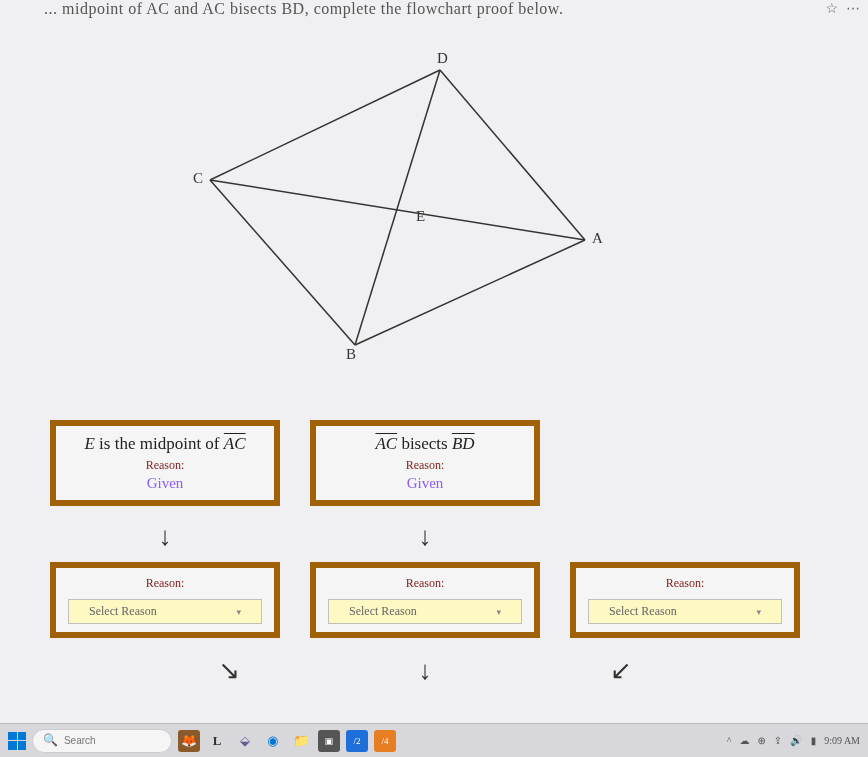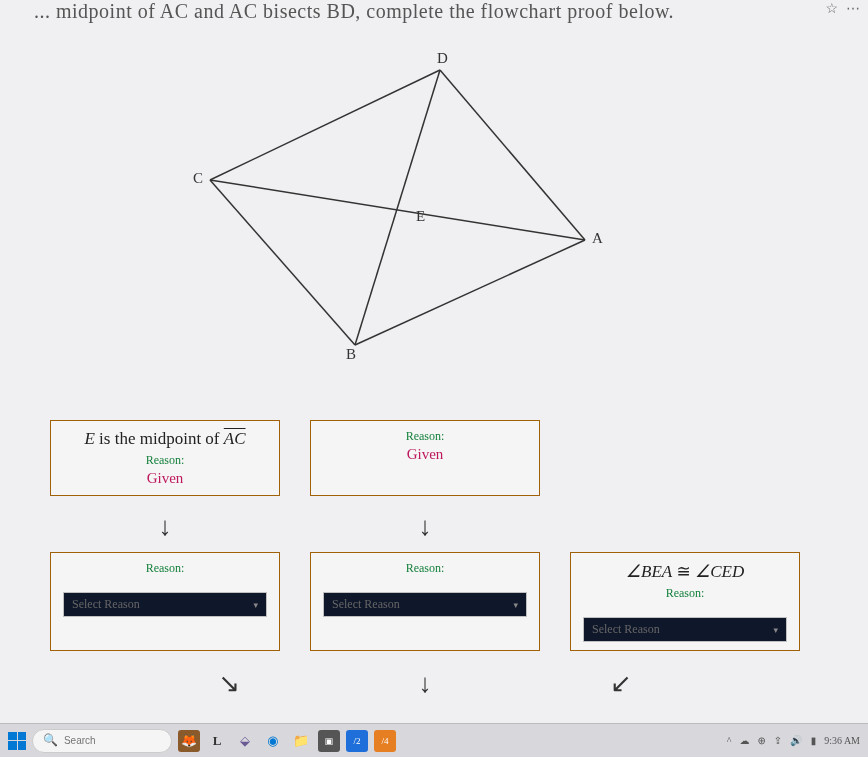--- a/index.html
+++ b/index.html
@@ -13,23 +13,23 @@
     }
     .page {
       background: #f0f0f2;
       width: 100%;
       height: 100%;
       position: relative;
     }
     .header-text {
       position: absolute;
       top: 0;
-      left: 34px;
+      left: 44px;
       right: 50px;
-      font-size: 20px;
+      font-size: 16px;
       color: #555;
       letter-spacing: 0.5px;
       white-space: nowrap;
       overflow: hidden;
     }
     .diagram-container {
       position: absolute;
       top: 50px;
       left: 140px;
       width: 500px;
@@ -48,53 +48,53 @@
       right: 0;
       padding: 0 50px;
     }
     .proof-row {
       display: flex;
       gap: 30px;
       justify-content: flex-start;
       margin-bottom: 10px;
     }
     .proof-box {
-      border: 1px solid #a16207;
+      border: 6px solid #a16207;
       background: #f5f5f5;
       padding: 8px 12px;
       text-align: center;
       min-width: 220px;
     }
     .proof-box.wide { min-width: 230px; }
     .statement {
       font-size: 17px;
       font-style: italic;
       font-family: 'Times New Roman', serif;
       color: #222;
       margin-bottom: 4px;
     }
     .statement .upright { font-style: normal; }
     .overline { text-decoration: overline; font-style: italic; }
     .reason-label {
       font-size: 12px;
-      color: #15803d;
+      color: #7f1d1d;
       margin-bottom: 2px;
     }
     .reason-value {
       font-size: 15px;
-      color: #be185d;
+      color: #8b5cf6;
     }
     .reason-select {
       border: 1px solid #c0c0c0;
-      background: #0f172a;
+      background: #fef9c3;
       font-size: 12px;
       color: #666;
-      padding: 4px 8px;
+      padding: 4px 20px;
       text-align: left;
-      margin-top: 16px;
+      margin-top: 8px;
       display: flex;
       justify-content: space-between;
       align-items: center;
       cursor: pointer;
     }
     .arrow-col {
       display: flex;
       gap: 30px;
       justify-content: flex-start;
       padding: 8px 0 12px 0;
@@ -221,20 +221,23 @@
 
     <div class="proof-row">
       <div class="proof-box wide">
         <div class="statement">
           <span>E</span><span class="upright"> is the midpoint of </span><span class="overline">AC</span>
         </div>
         <div class="reason-label">Reason:</div>
         <div class="reason-value">Given</div>
       </div>
       <div class="proof-box wide">
+        <div class="statement">
+          <span class="overline">AC</span><span class="upright"> bisects </span><span class="overline">BD</span>
+        </div>
         <div class="reason-label">Reason:</div>
         <div class="reason-value">Given</div>
       </div>
     </div>
 
     <div class="arrow-col">
       <div class="arrow-cell wide">↓</div>
       <div class="arrow-cell wide">↓</div>
     </div>
 
@@ -247,23 +250,20 @@
         </div>
       </div>
       <div class="proof-box wide">
         <div class="reason-label">Reason:</div>
         <div class="reason-select">
           <span>Select Reason</span>
             <span class="caret">▾</span>
         </div>
       </div>
       <div class="proof-box wide">
-        <div class="statement">
-          <span>∠BEA</span><span class="upright"> ≅ </span><span>∠CED</span>
-        </div>
         <div class="reason-label">Reason:</div>
         <div class="reason-select">
           <span>Select Reason</span>
             <span class="caret">▾</span>
         </div>
       </div>
     </div>
 
     <div class="bottom-arrows">
       <div class="arrow-cell wide" style="text-align:right; padding-right:40px;">↘</div>
@@ -293,16 +293,16 @@
     <div class="task-icon" style="background:#1e6fd9;color:#fff;font-size:9px;">/2</div>
     <div class="task-icon" style="background:#e67e22;color:#fff;font-size:9px;">/4</div>
 
     <div class="tray">
       <span>^</span>
       <span>☁</span>
       <span>⊕</span>
       <span>⇪</span>
       <span>🔊</span>
       <span>▮</span>
-      <span>9:36 AM</span>
+      <span>9:09 AM</span>
     </div>
   </div>
 </div>
 
 </body></html>

